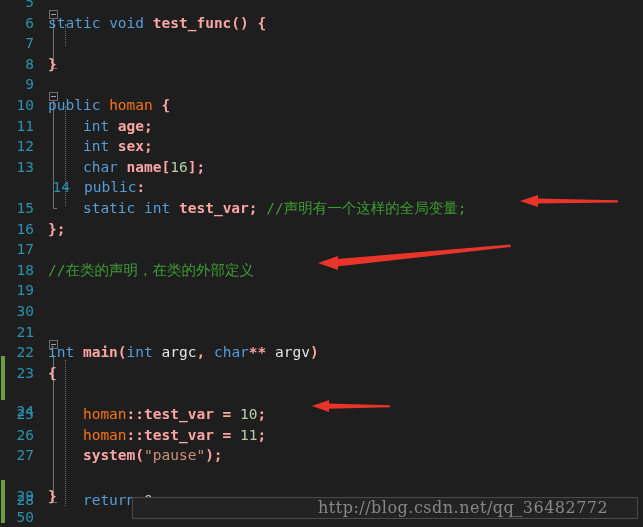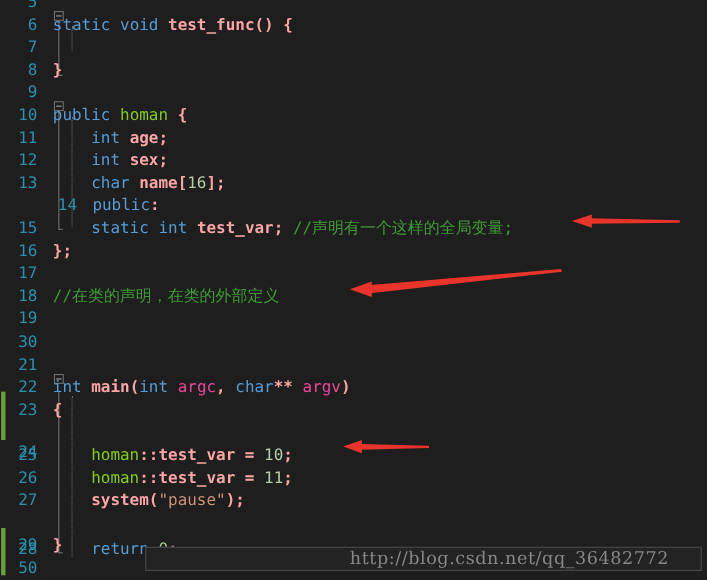--- a/index.html
+++ b/index.html
@@ -41,26 +41,26 @@
     font-family:"DejaVu Sans Mono","Liberation Mono",monospace;
   }
   .code {
     position:absolute; left:48px;
     color:#d4d4d4;
     font-size:14.5px;
     font-family:"DejaVu Sans Mono","Liberation Mono",monospace;
     white-space:pre;
   }
   .kw   { color:#569cd6; }
-  .typ  { color:#84cc16; }
+  .typ  { color:#f97316; }
   .num  { color:#b5cea8; }
   .str  { color:#ce9178; }
   .cmt  { color:#3f9c35; }
   .pln  { color:#fca5a5;font-weight:bold; }
-  .gry  { color:#ec4899; }
+  .gry  { color:#e5e5e5; }
   
   .fold {
     position:absolute;
     width:9px; height:9px;
     border:1px solid #6e6e6e;
     background:#1e1e1e;
   }
   .fold::before {
     content:"";
     position:absolute; left:1px; top:3px;

